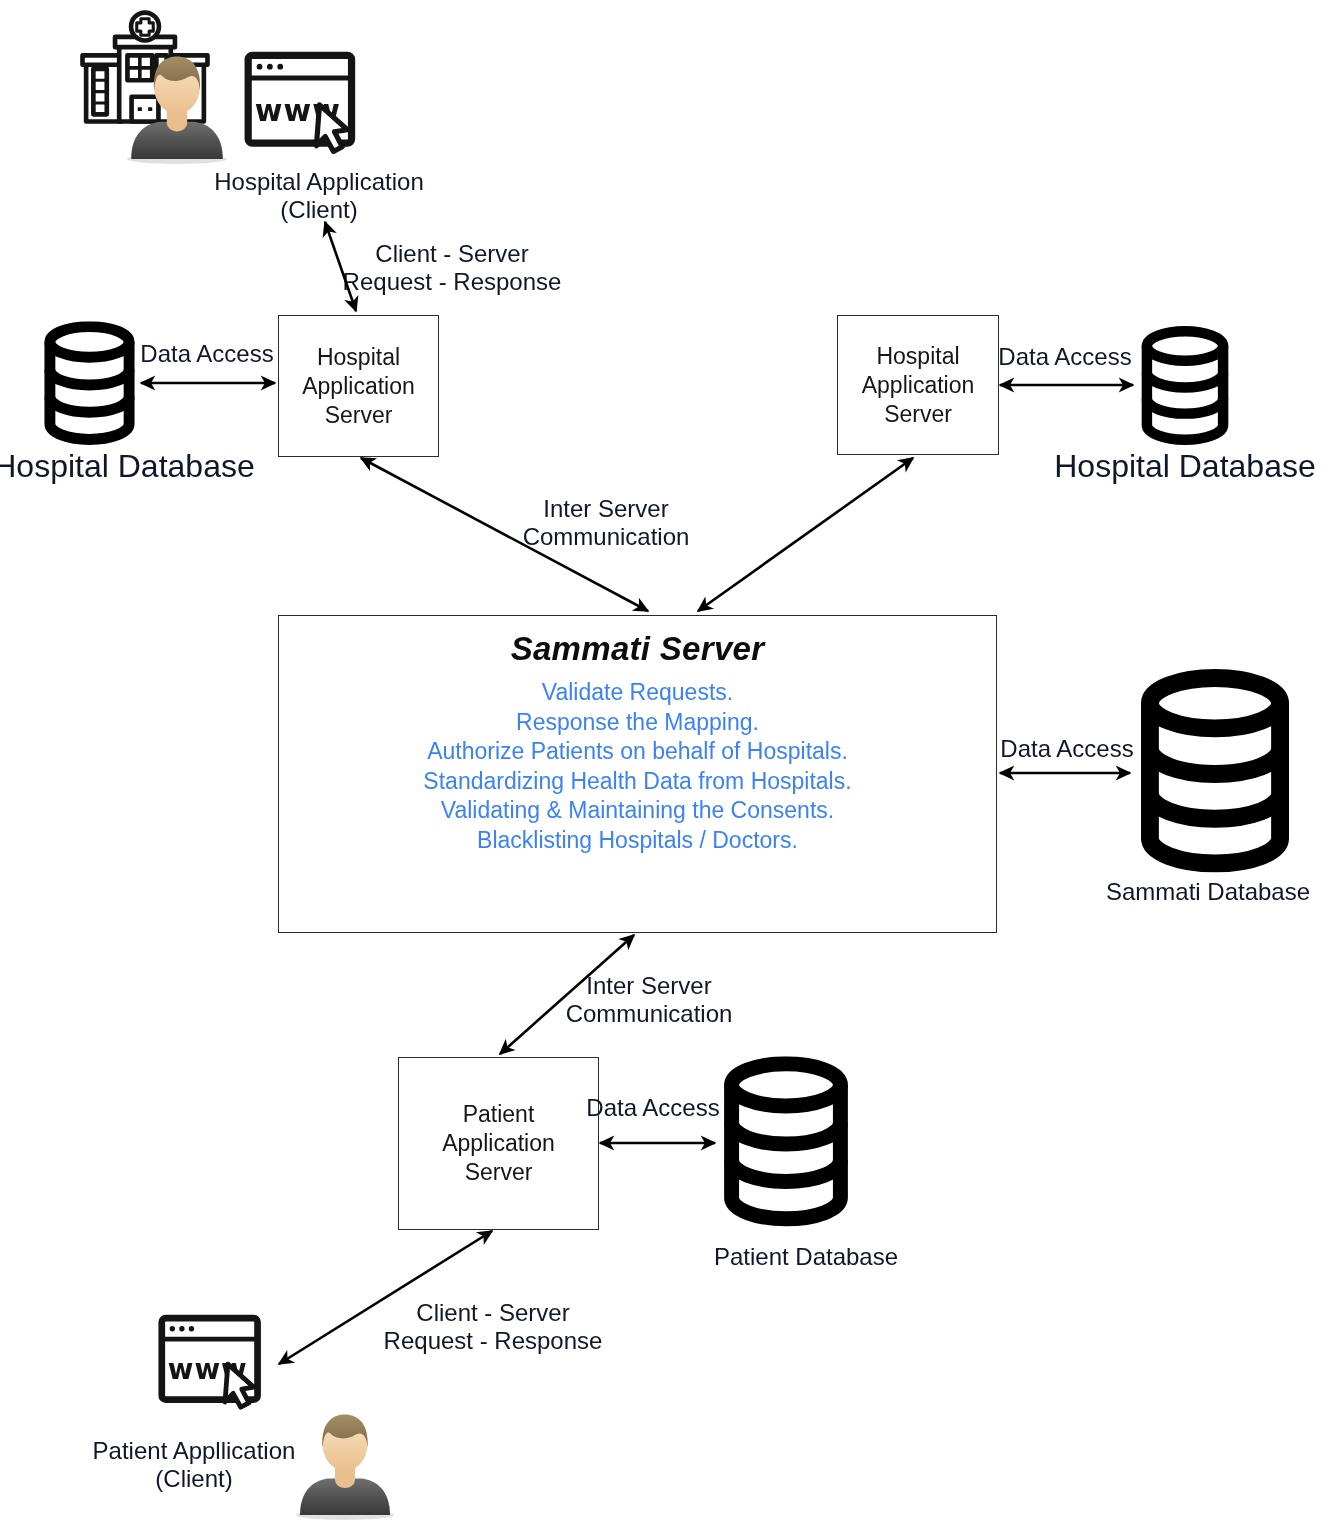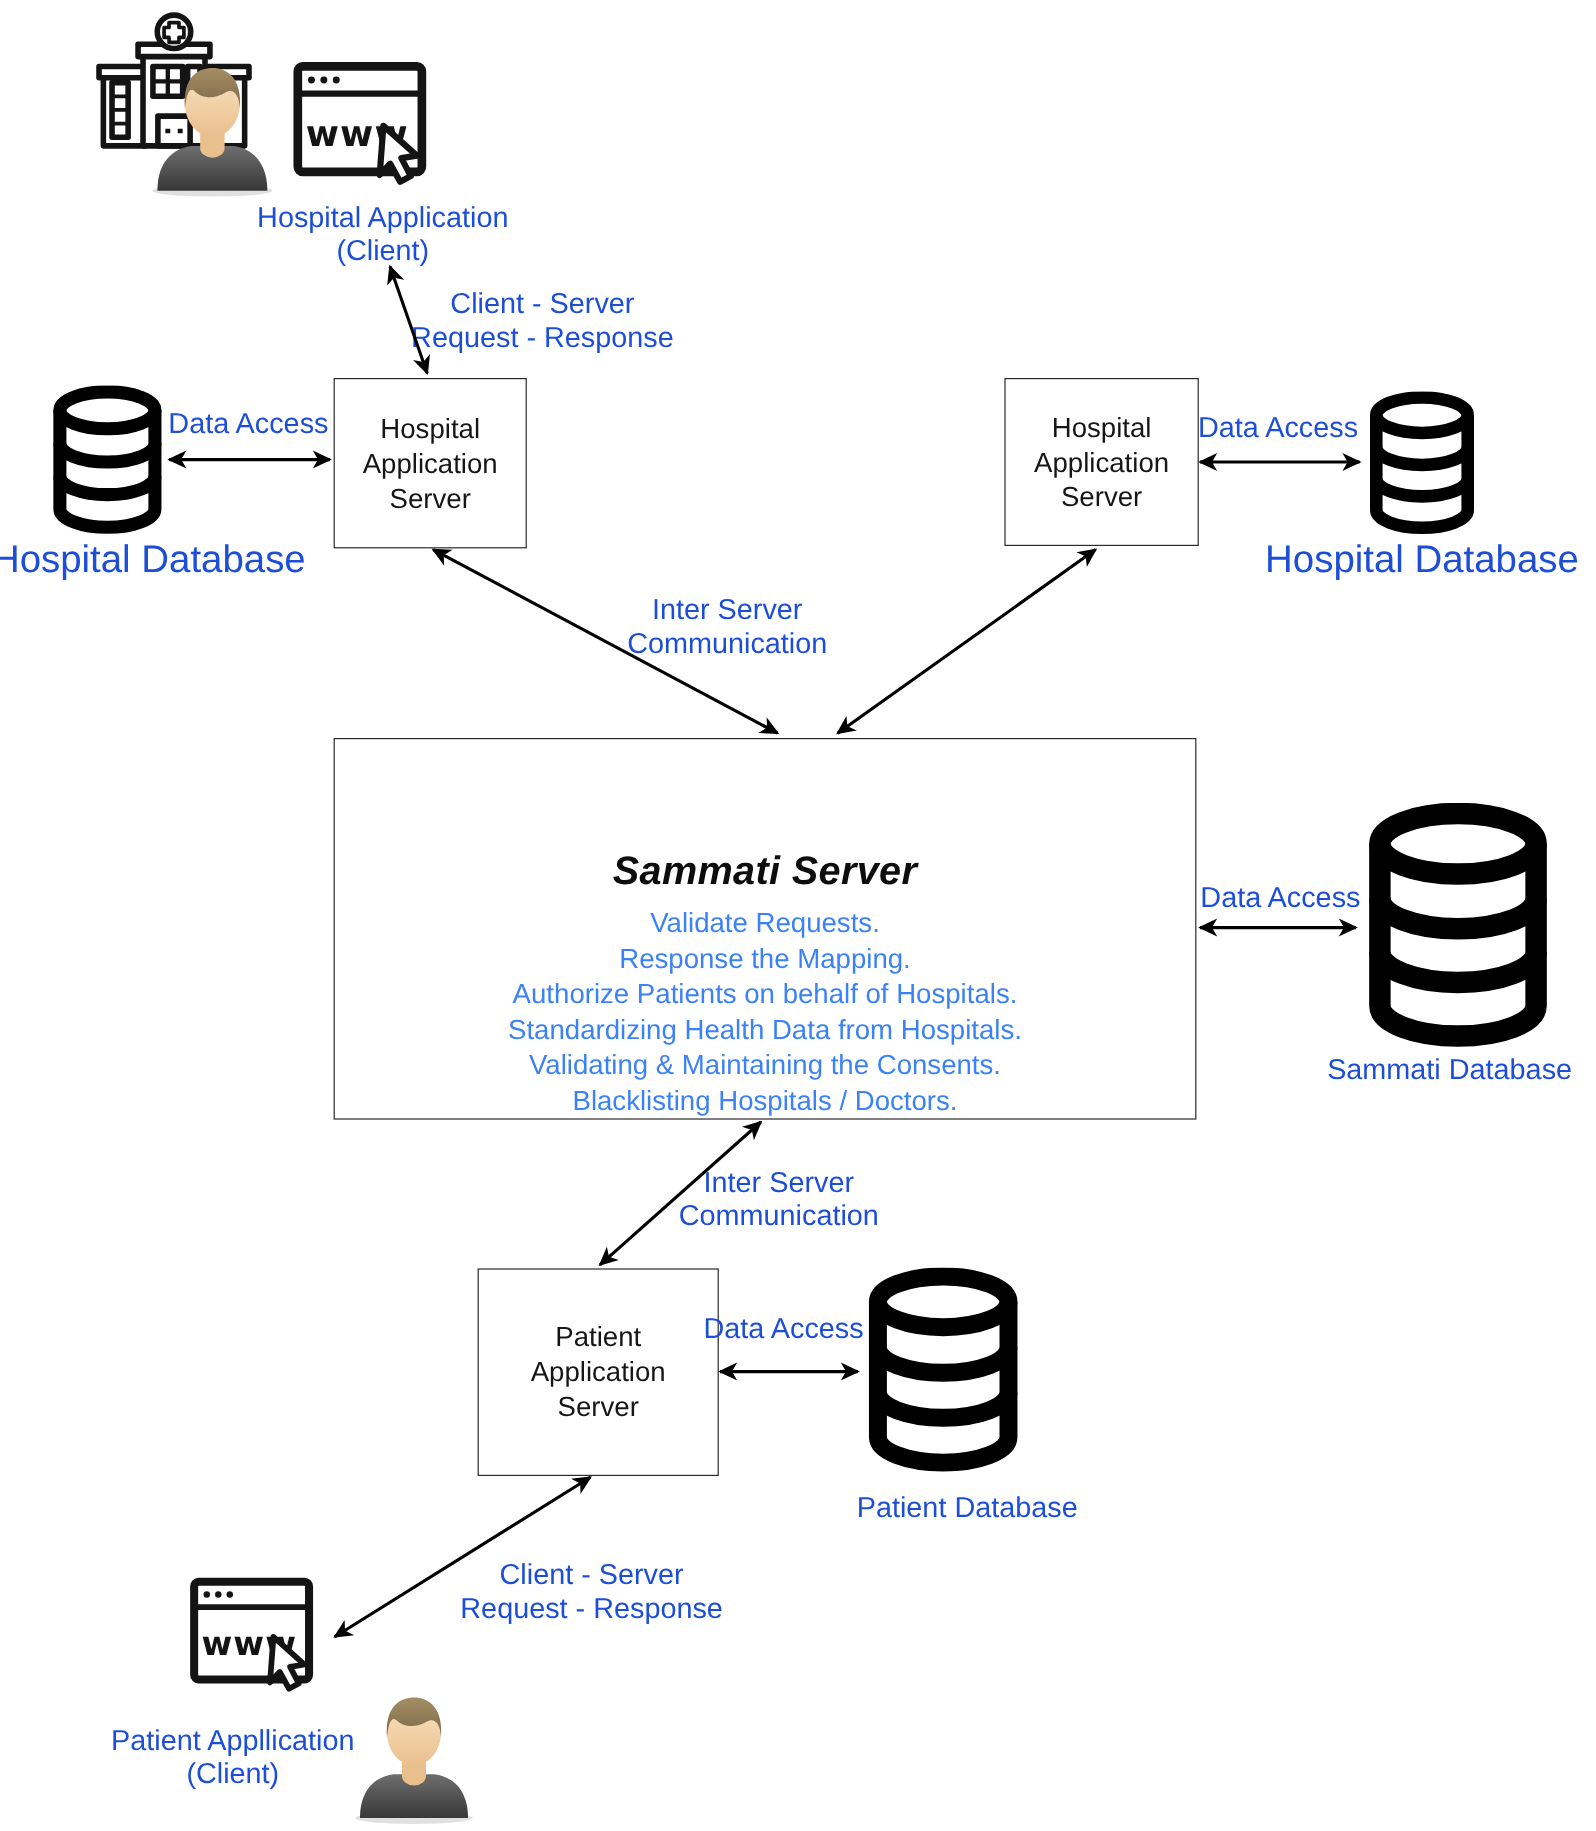--- a/index.html
+++ b/index.html
@@ -7,30 +7,30 @@
     position:relative;width:1330px;height:1526px;background:#ffffff;
     font-family:"Liberation Sans",sans-serif;color:#111;overflow:hidden;
   }
   .abs{position:absolute;}
   .box{
     position:absolute;border:1.5px solid #2b2b2b;background:#fff;
     display:flex;flex-direction:column;align-items:center;justify-content:center;
     text-align:center;font-size:23px;line-height:29px;color:#161616;
   }
   .box-sammati{
-    justify-content:flex-end;padding-top:13px;box-sizing:border-box;
+    justify-content:flex-start;padding-top:13px;box-sizing:border-box;
   }
   .sammati-title{
     font-size:33px;font-weight:700;font-style:italic;letter-spacing:.3px;
     line-height:40px;color:#0d0d0d;
   }
   .sammati-fns{margin-top:9px;font-size:23px;line-height:29.5px;color:#3b82f6;}
   .lbl{
     position:absolute;transform:translateX(-50%);text-align:center;
-    font-size:24px;line-height:28px;white-space:nowrap;color:#1d4ed8;
+    font-size:24px;line-height:28px;white-space:nowrap;color:#0f172a;
   }
   .lbl-db{font-size:32px;}
   .lbl-db-lg{font-size:24px;}
   .edges{position:absolute;left:0;top:0;pointer-events:none;}
   .edges line{stroke:#000;stroke-width:2.6;}
 </style>
 </head>
 <body>
 
 <div class="canvas">

